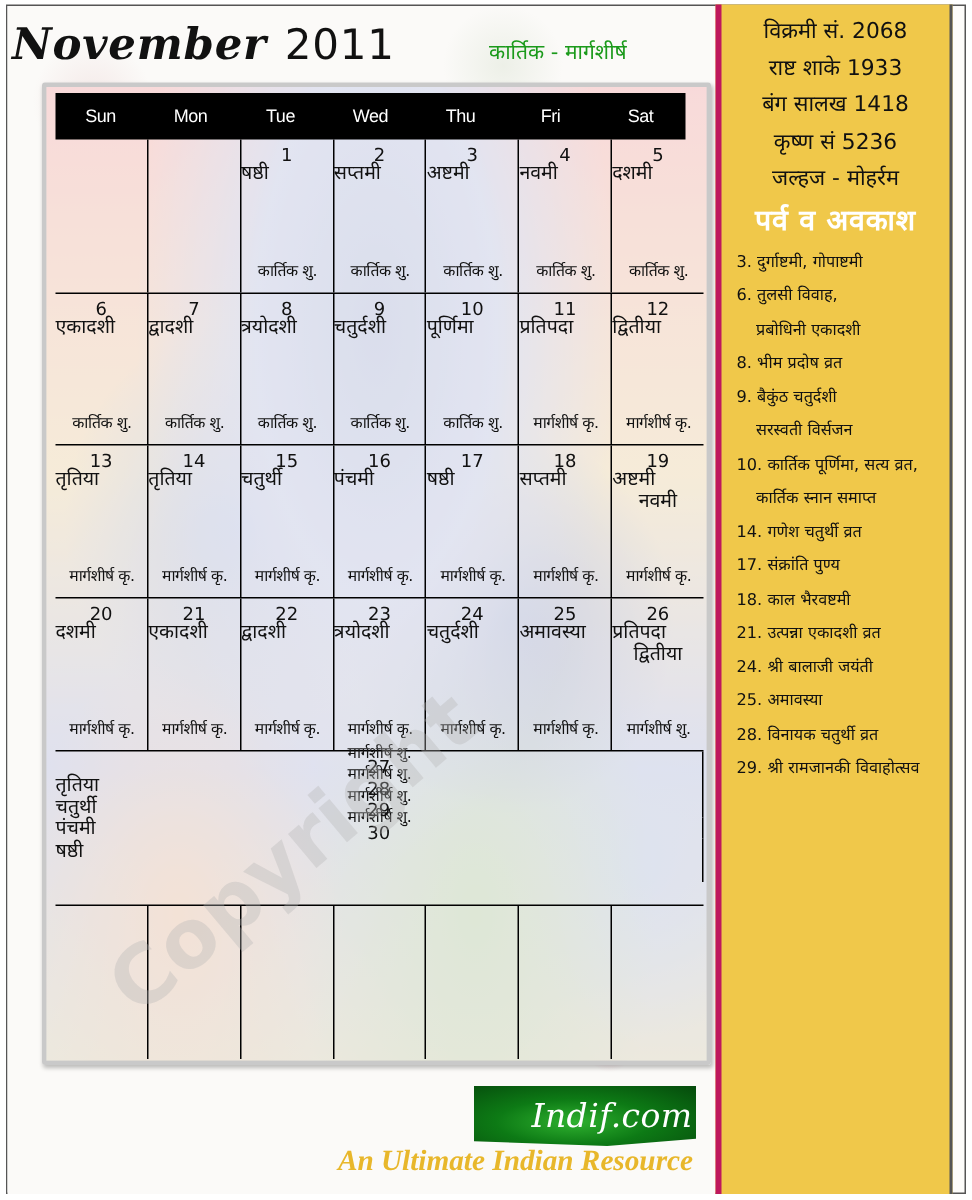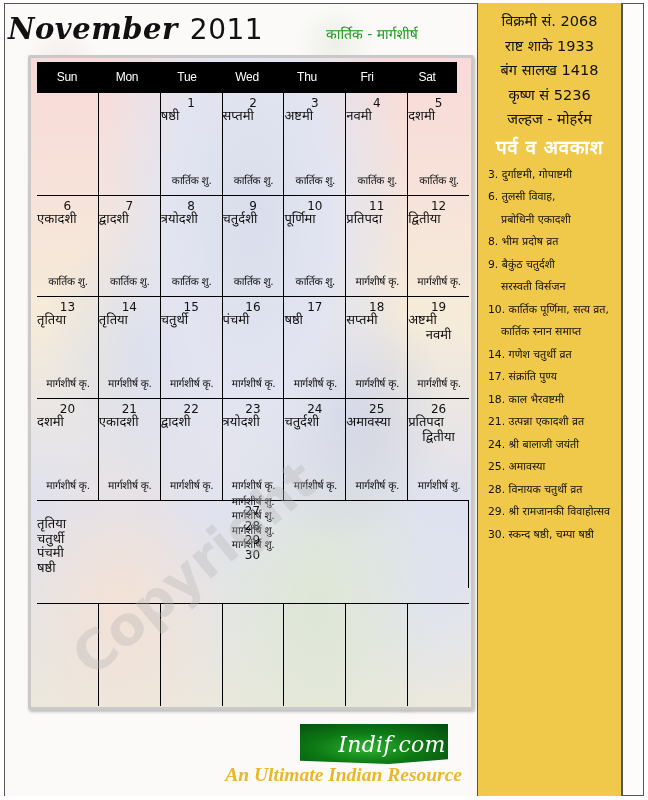--- a/index.html
+++ b/index.html
@@ -90,41 +90,41 @@
     font-size: 13px; color: #111; line-height: 15px;
   }
   .cell .paksha {
     position: absolute; left: 1px; right: 0; bottom: 8px; text-align: center;
     font-size: 10.5px; color: #111; white-space: nowrap; overflow: hidden;
     letter-spacing: -0.3px;
   }
 
   
   .side {
-    position: absolute; left: 477px; top: 3px; width: 146px; height: 793px;
-    background: #f0c84a; border-left: 1px solid #be185d; border-right: 2px solid #555;
+    position: absolute; left: 477px; top: 3px; width: 158px; height: 793px;
+    background: #f0c84a; border-left: 4px solid #be185d; border-right: 2px solid #555;
   }
   .side .era {
     text-align: center; font-size: 14.5px; color: #111; line-height: 24.5px;
     white-space: nowrap;
   }
   .side .era-block { padding-top: 6px; }
   .side .festival-title {
     text-align: center; font-size: 19px; color: #ffffff; font-weight: bold;
     margin-top: 2px; line-height: 26px; letter-spacing: 0.5px;
   }
   .fest-list { margin-top: 4px; padding-left: 10px; }
   .fest-list .fest {
     font-size: 10.8px; color: #111; line-height: 22.5px; white-space: nowrap;
   }
   .fest-list .fest.cont { padding-left: 13px; }
 
   
   .logo-box {
-    position: absolute; left: 300px; top: 724px; width: 148px; height: 40px;
+    position: absolute; left: 316px; top: 724px; width: 148px; height: 40px;
     background: radial-gradient(ellipse at 45% 60%, #2fb12f 0, #0d7a15 45%, #054a0c 100%);
     border-radius: 0 0 0 0;
     clip-path: polygon(0 0, 100% 0, 100% 88%, 60% 100%, 0 92%);
     display: flex; align-items: center; justify-content: center; padding-left: 36px;
   }
   .logo-box span {
     font-family: "DejaVu Serif", serif; font-style: italic; color: #fff;
     font-size: 22px; letter-spacing: 0.3px;
   }
   .tagline {
@@ -360,21 +360,20 @@
       <div class="fest">10. कार्तिक पूर्णिमा, सत्य व्रत,</div>
       <div class="fest cont">कार्तिक स्नान समाप्त</div>
       <div class="fest">14. गणेश चतुर्थी व्रत</div>
       <div class="fest">17. संक्रांति पुण्य</div>
       <div class="fest">18. काल भैरवष्टमी</div>
       <div class="fest">21. उत्पन्ना एकादशी व्रत</div>
       <div class="fest">24. श्री बालाजी जयंती</div>
       <div class="fest">25. अमावस्या</div>
       <div class="fest">28. विनायक चतुर्थी व्रत</div>
       <div class="fest">29. श्री रामजानकी विवाहोत्सव</div>
-      <div class="fest">30. स्कन्द षष्ठी, चम्पा षष्ठी</div>
     </div>
 </div>
 
 <div class="watermark">Copyright</div>
 
 <div class="logo-box">
   <span>Indif.com</span>
 </div>
 <div class="tagline">An Ultimate Indian Resource</div>
 

